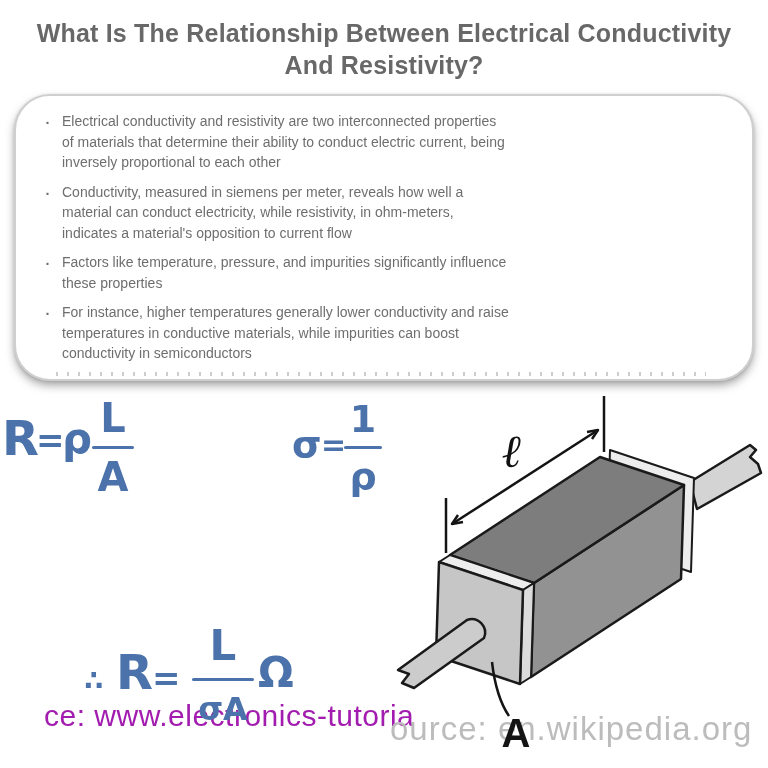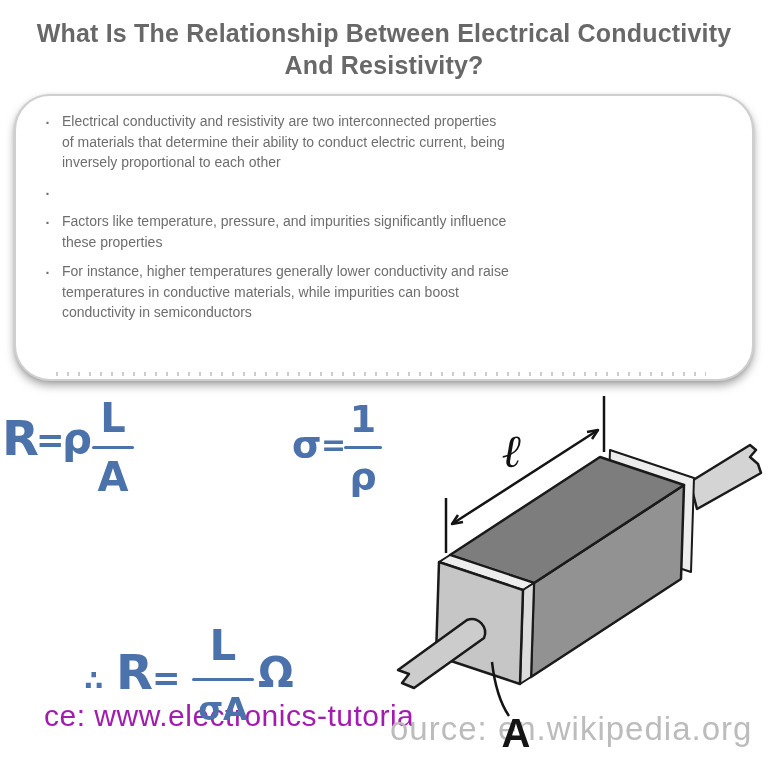--- a/index.html
+++ b/index.html
@@ -57,20 +57,23 @@
 
   <div class="card">
     <div class="bullet">
       <span class="dot">·</span>
       <span class="btext">Electrical conductivity and resistivity are two interconnected properties
 of materials that determine their ability to conduct electric current, being
 inversely proportional to each other</span>
     </div>
     <div class="bullet">
       <span class="dot">·</span>
+      <span class="btext">Conductivity, measured in siemens per meter, reveals how well a
+material can conduct electricity, while resistivity, in ohm-meters,
+indicates a material's opposition to current flow</span>
     </div>
     <div class="bullet">
       <span class="dot">·</span>
       <span class="btext">Factors like temperature, pressure, and impurities significantly influence
 these properties</span>
     </div>
     <div class="bullet">
       <span class="dot">·</span>
       <span class="btext">For instance, higher temperatures generally lower conductivity and raise
 temperatures in conductive materials, while impurities can boost

